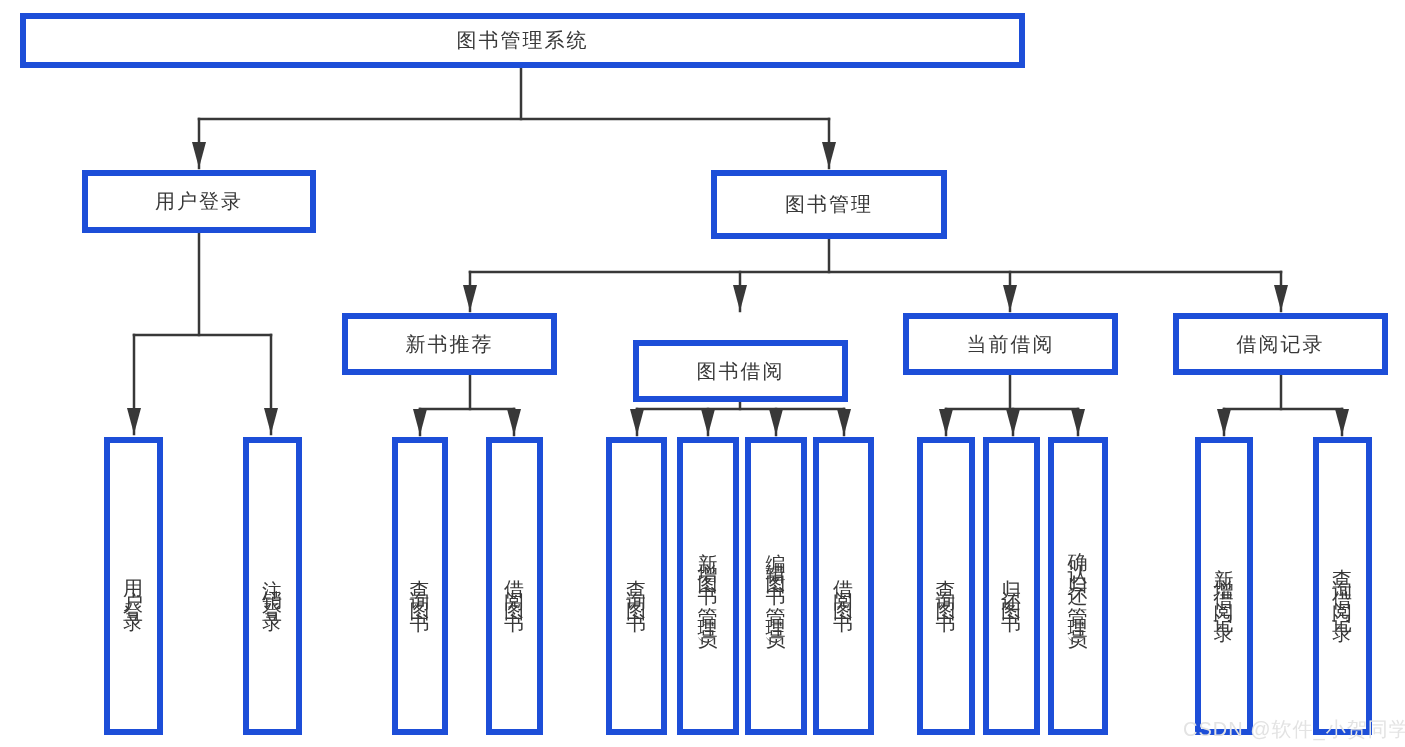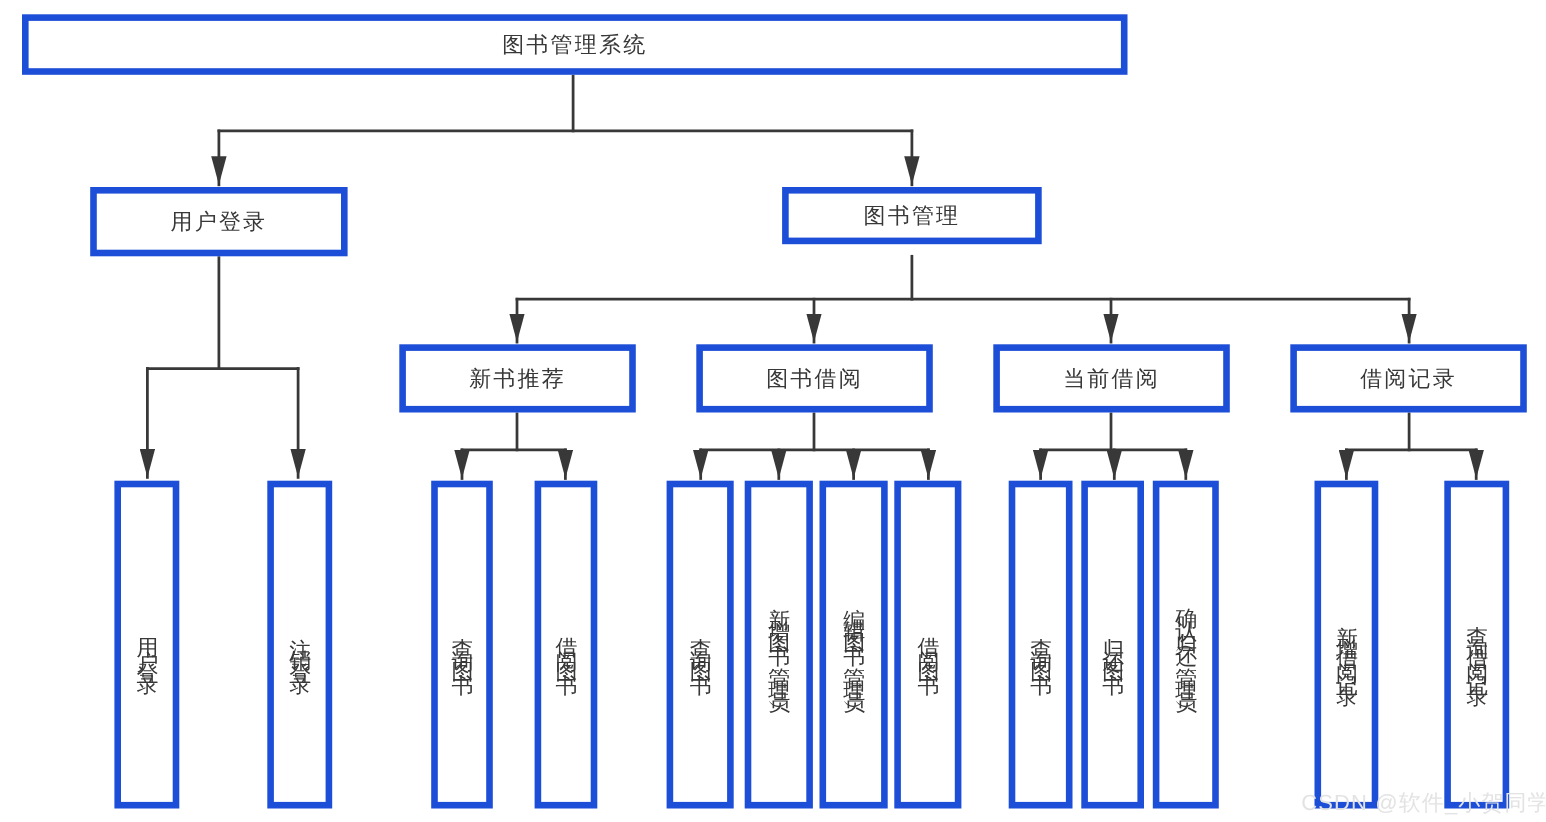--- a/index.html
+++ b/index.html
@@ -15,23 +15,23 @@
     z-index:1;
   }
   .h { font-size:20px; letter-spacing:2px; white-space:nowrap; }
   .v {
     writing-mode:vertical-rl; text-orientation:mixed;
     font-size:20px; letter-spacing:11px; line-height:1.1;
   }
   
   .root  { left:20px;  top:13px;  width:1005px; height:55px; }
   .l2a   { left:82px;  top:170px; width:234px;  height:63px; }
-  .l2b   { left:711px; top:170px; width:236px;  height:52px;font-family:Liberation Mono, monospace; }
+  .l2b   { left:711px; top:170px; width:236px;  height:69px;font-family:Liberation Mono, monospace; }
   .l3    { top:313px;  height:62px; width:215px; }
-  .l3a   { left:363px; }  .l3b { left:633px; }
+  .l3a   { left:342px; }  .l3b { left:633px;margin-top:27px; }
   .l3c   { left:903px;font-family:Liberation Serif, serif; }  .l3d { left:1173px; }
   .leaf  { top:437px;  height:298px; }
   .c0  { left:104px;  width:59px; }
   .c1  { left:243px;  width:59px; }
   .c2  { left:392px;  width:56px; }
   .c3  { left:486px;  width:57px; }
   .c4  { left:606px;  width:61px; }
   .c5  { left:677px;  width:62px; }
   .c6  { left:745px;  width:62px; }
   .c7  { left:813px;  width:61px; }

